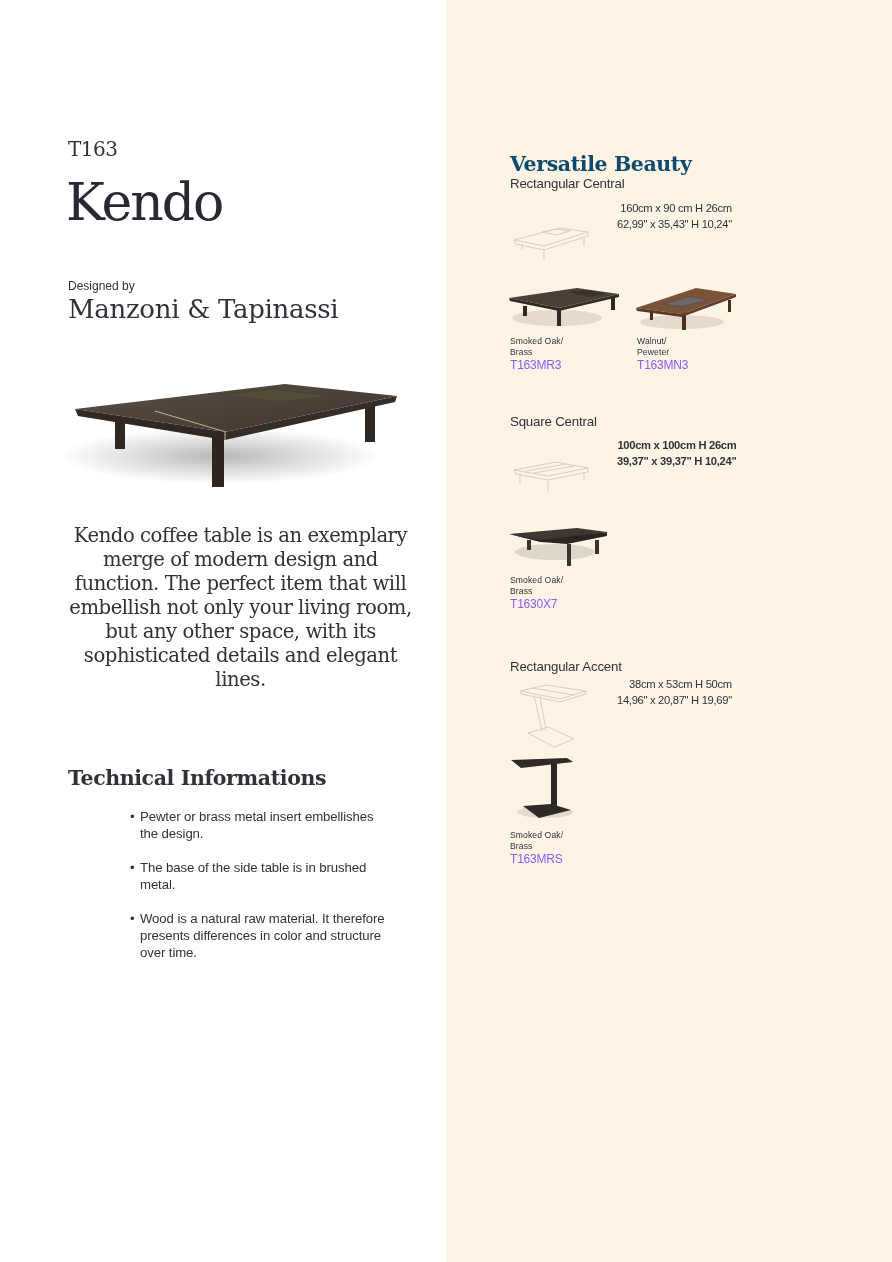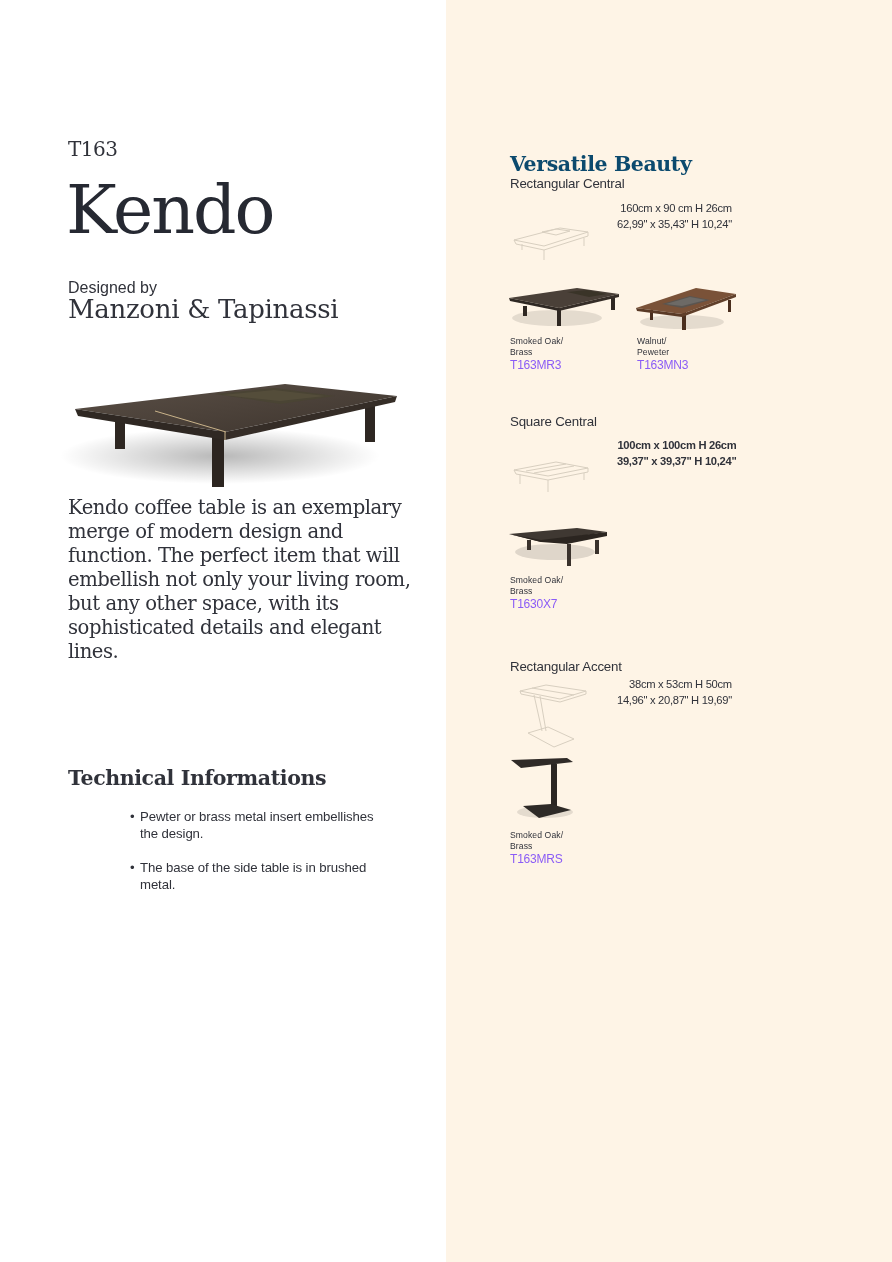--- a/index.html
+++ b/index.html
@@ -9,27 +9,27 @@
     .serif { font-family: "DejaVu Serif", "Liberation Serif", serif; }
     .sans  { font-family: "Liberation Sans", "DejaVu Sans", sans-serif; }
 
     .left-panel  { position: absolute; left: 0; top: 0; width: 446px; height: 1262px; background: #ffffff; }
     .right-panel { position: absolute; left: 446px; top: 0; width: 446px; height: 1262px; background: #fef4e6; }
 
     .abs { position: absolute; }
 
     
     .code { left: 68px; top: 137px; font-size: 20px; letter-spacing: -0.5px; color: #30323a; font-weight: 300; }
-    .title { left: 66px; top: 176px; font-size: 68px; letter-spacing: -2px; color: #262932; line-height: 1; font-weight: 400; }
-    .designed-label { left: 68px; top: 279px; font-size: 16px; color: #30323a; }
+    .title { left: 66px; top: 176px; font-size: 52px; letter-spacing: -2px; color: #262932; line-height: 1; font-weight: 400; }
+    .designed-label { left: 68px; top: 279px; font-size: 12px; color: #30323a; }
     .designer { left: 68px; top: 294px; font-size: 26px; color: #30323a; letter-spacing: -0.3px; }
 
     .hero { left: 60px; top: 366px; width: 350px; height: 130px; }
 
-    .description { left: 68px; top: 496px; width: 345px; font-size: 19.6px; line-height: 24px; color: #30323a; letter-spacing: -0.45px; }
+    .description { left: 68px; top: 524px; width: 345px; font-size: 19.6px; line-height: 24px; color: #30323a; letter-spacing: -0.45px; text-align: center; }
 
     .tech-title { left: 68px; top: 766px; font-size: 20.5px; color: #30323a; letter-spacing: -0.4px; }
     .tech-list { left: 130px; top: 808px; width: 260px; list-style: none; }
     .tech-list li { position: relative; padding-left: 10px; font-size: 13.2px; line-height: 17px; color: #30323a; margin-bottom: 17px; letter-spacing: -0.1px; }
     .tech-list li::before { content: "\2022"; position: absolute; left: 0; top: 0; }
 
     
     .rb-title { left: 510px; top: 152px; font-size: 20.5px; color: #0c4a6e; letter-spacing: -0.4px; }
     .section-title { font-size: 13.3px; color: #30323a; letter-spacing: -0.2px; }
     .dims { font-size: 11.2px; line-height: 16px; color: #30323a; letter-spacing: -0.3px; text-align: right; }
@@ -80,20 +80,21 @@
     <line x1="165" y1="66" x2="165" y2="74" stroke="#c9b38a" stroke-width="1"></line>
   </svg>
 </div>
 
 <p class="abs description serif">Kendo coffee table is an exemplary merge of modern design and function. The perfect item that will embellish not only your living room, but any other space, with its sophisticated details and elegant lines.</p>
 
 <h2 class="abs tech-title serif">Technical Informations</h2>
 <ul class="abs tech-list sans">
   <li>Pewter or brass metal insert embellishes the design.</li>
   <li>The base of the side table is in brushed metal.</li>
+  <li>Wood is a natural raw material. It therefore presents differences in color and structure over time.</li>
 </ul>
 
 <h2 class="abs rb-title serif">Versatile Beauty</h2>
 
 <div class="abs section-title sans" style="left:510px; top:176px;">Rectangular Central</div>
 <div class="abs dims sans" style="left:617px; top:200px;">
   <div>160cm x 90 cm H 26cm</div>
   <div>62,99" x 35,43" H 10,24"</div>
 </div>
 <div class="abs" style="left:512px; top:222px;">

